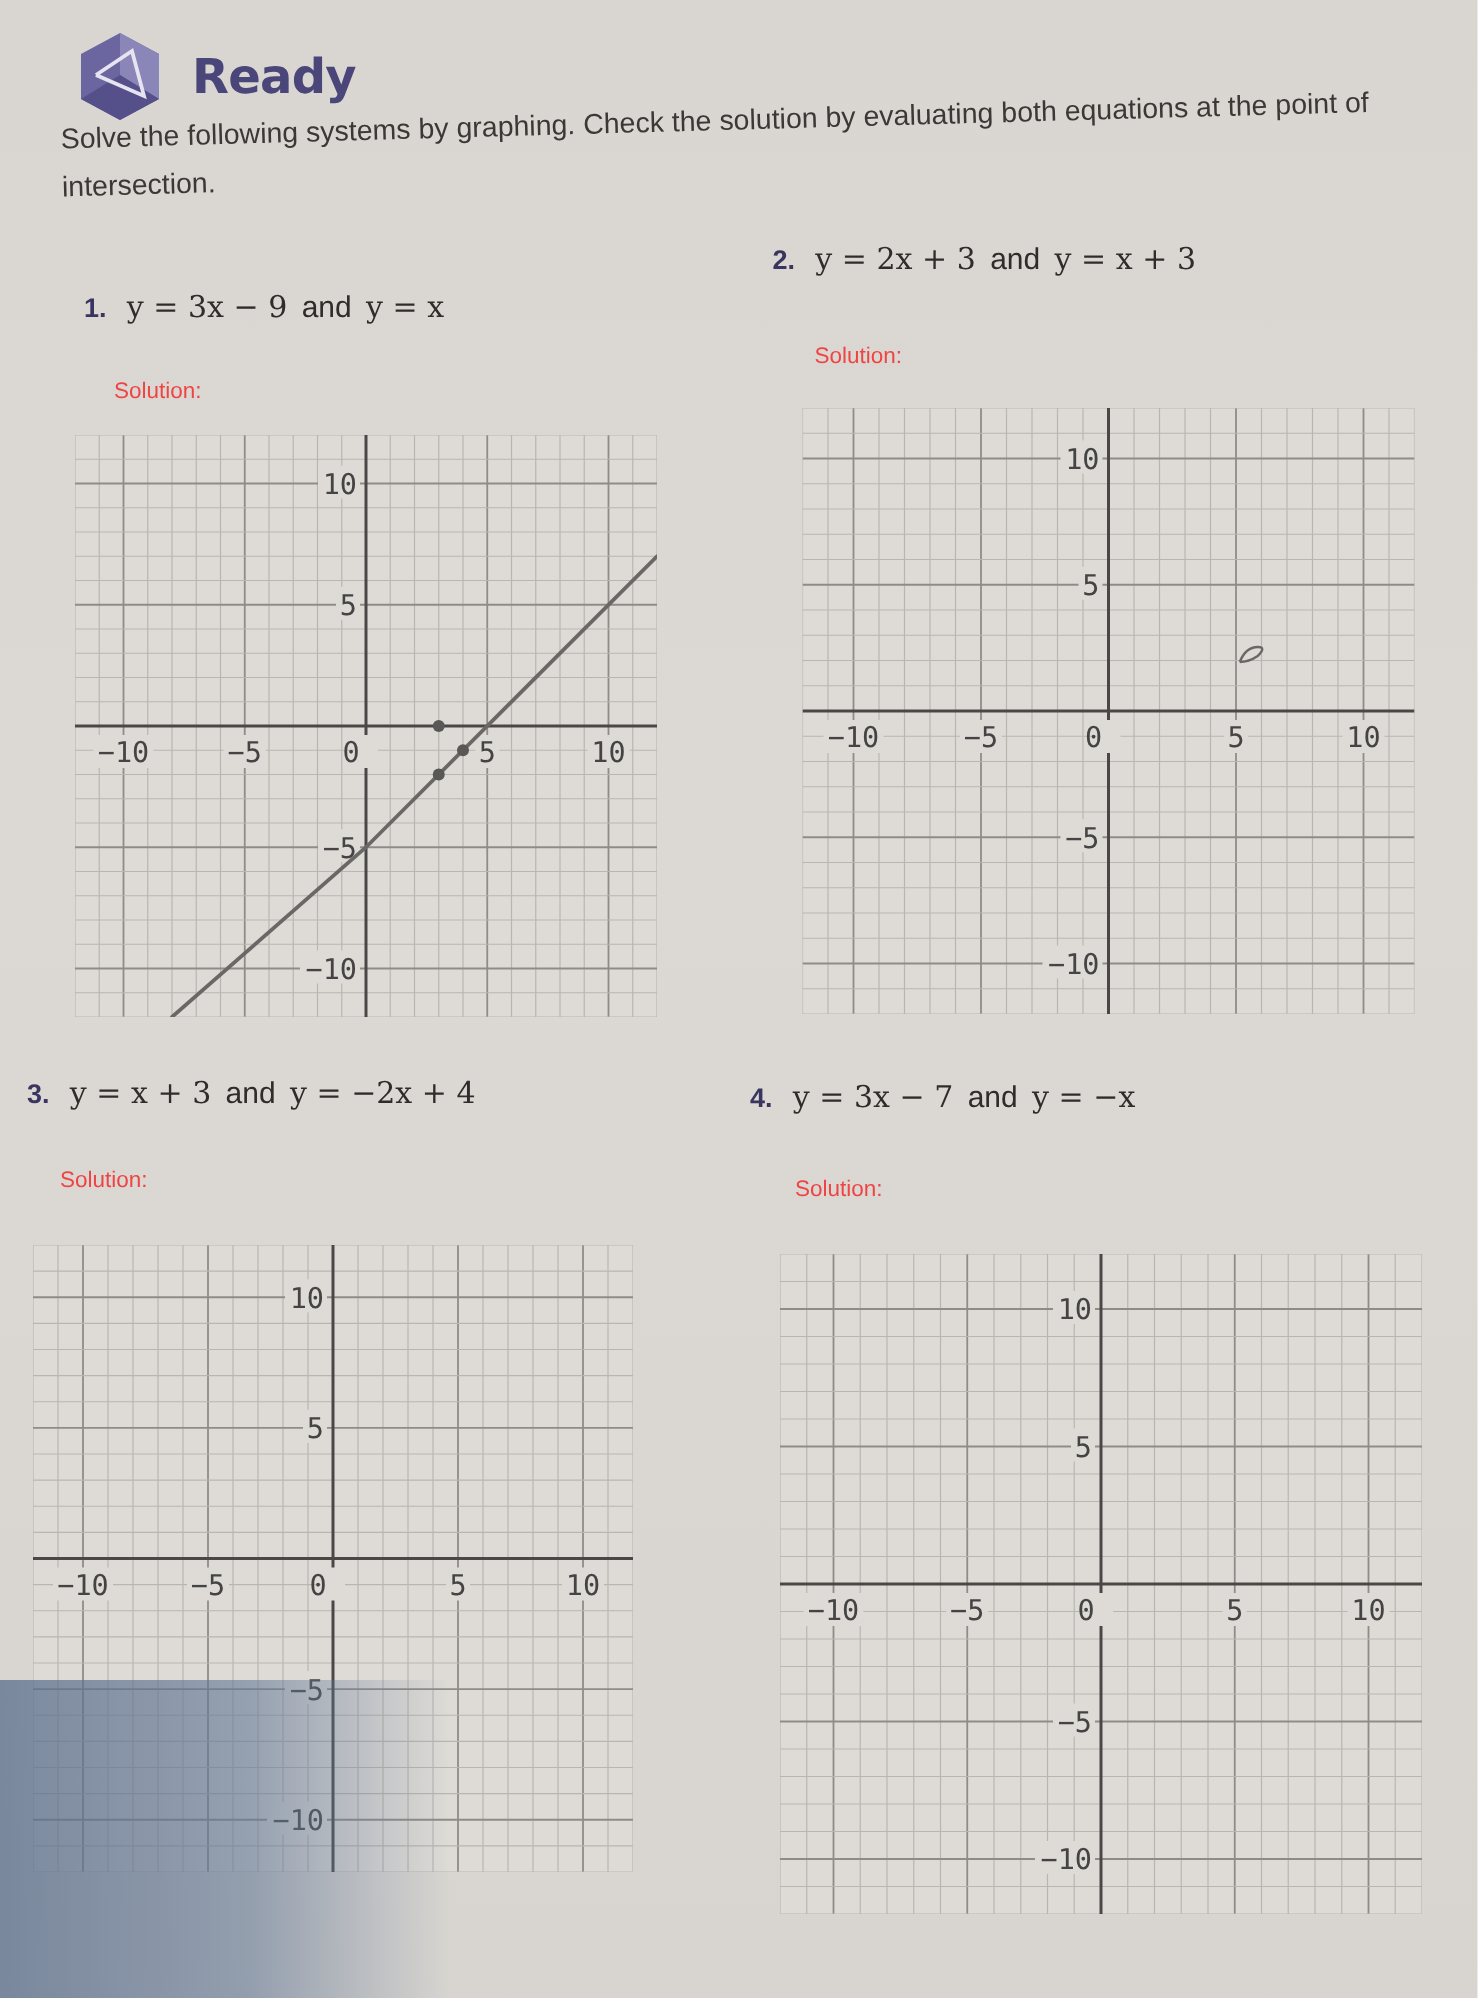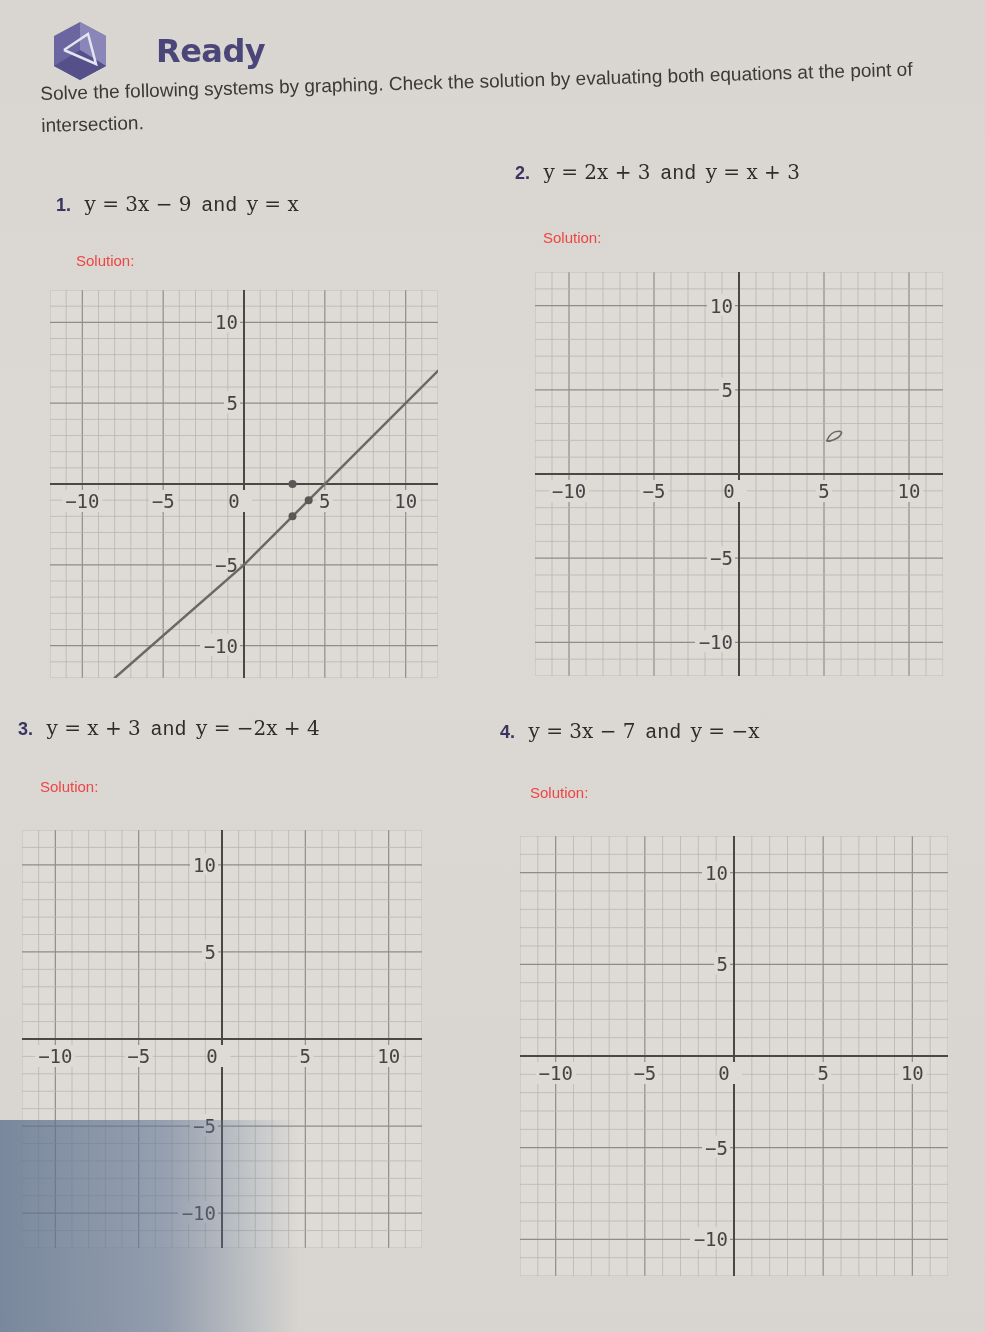--- a/index.html
+++ b/index.html
@@ -1,28 +1,28 @@
 <!DOCTYPE html>
 <html><head>
 <meta charset="utf-8">
 <style>
   html, body { margin: 0; padding: 0; }
   body {
     width: 985px; height: 1332px; overflow: hidden; position: relative;
     background: linear-gradient(180deg, #d9d6d1 0%, #dcd9d4 40%, #d8d5d0 100%);
     font-family: "Liberation Sans", sans-serif; color: #3a3836;
   }
-  .header { position: absolute; left: 50px; top: 20px; display: flex; align-items: center; gap: 28px; }
+  .header { position: absolute; left: 50px; top: 20px; display: flex; align-items: center; }
   .logo { width: 60px; height: 62px; }
   .brand { font-family: "DejaVu Sans", sans-serif; font-weight: bold; font-size: 32px; color: #4b4679; margin-left: 18px; letter-spacing: -0.5px; }
   .instructions { position: absolute; left: 40px; top: 78px; width: 920px; font-size: 19px; line-height: 32px; color: #3b3936; transform: rotate(-1.6deg); transform-origin: left top; }
   .problem { position: absolute; font-size: 20px; color: #2f2d2b; white-space: nowrap; }
   .problem .num { font-weight: bold; color: #3a3560; margin-right: 8px; font-size: 18px; }
   .problem .eq { font-family: "DejaVu Serif", serif; }
-  .problem .and { font-family: Liberation Mono, monospace; font-style: normal; margin: 16px 4px; }
+  .problem .and { font-family: Liberation Sans, sans-serif; font-style: normal; margin: 16px 4px; }
   .solution { position: absolute; font-size: 15px; color: #ef4444; }
   .graph { position: absolute; }
   .graph svg { display: block; }
   .shadow { position: absolute; left: 0; top: 1120px; width: 300px; height: 212px;
     background: linear-gradient(90deg, rgba(90,110,140,0.75) 0%, rgba(100,120,150,0.6) 55%, rgba(120,140,165,0) 100%);
     pointer-events: none; }
 </style>
 </head>
 <body>
 

